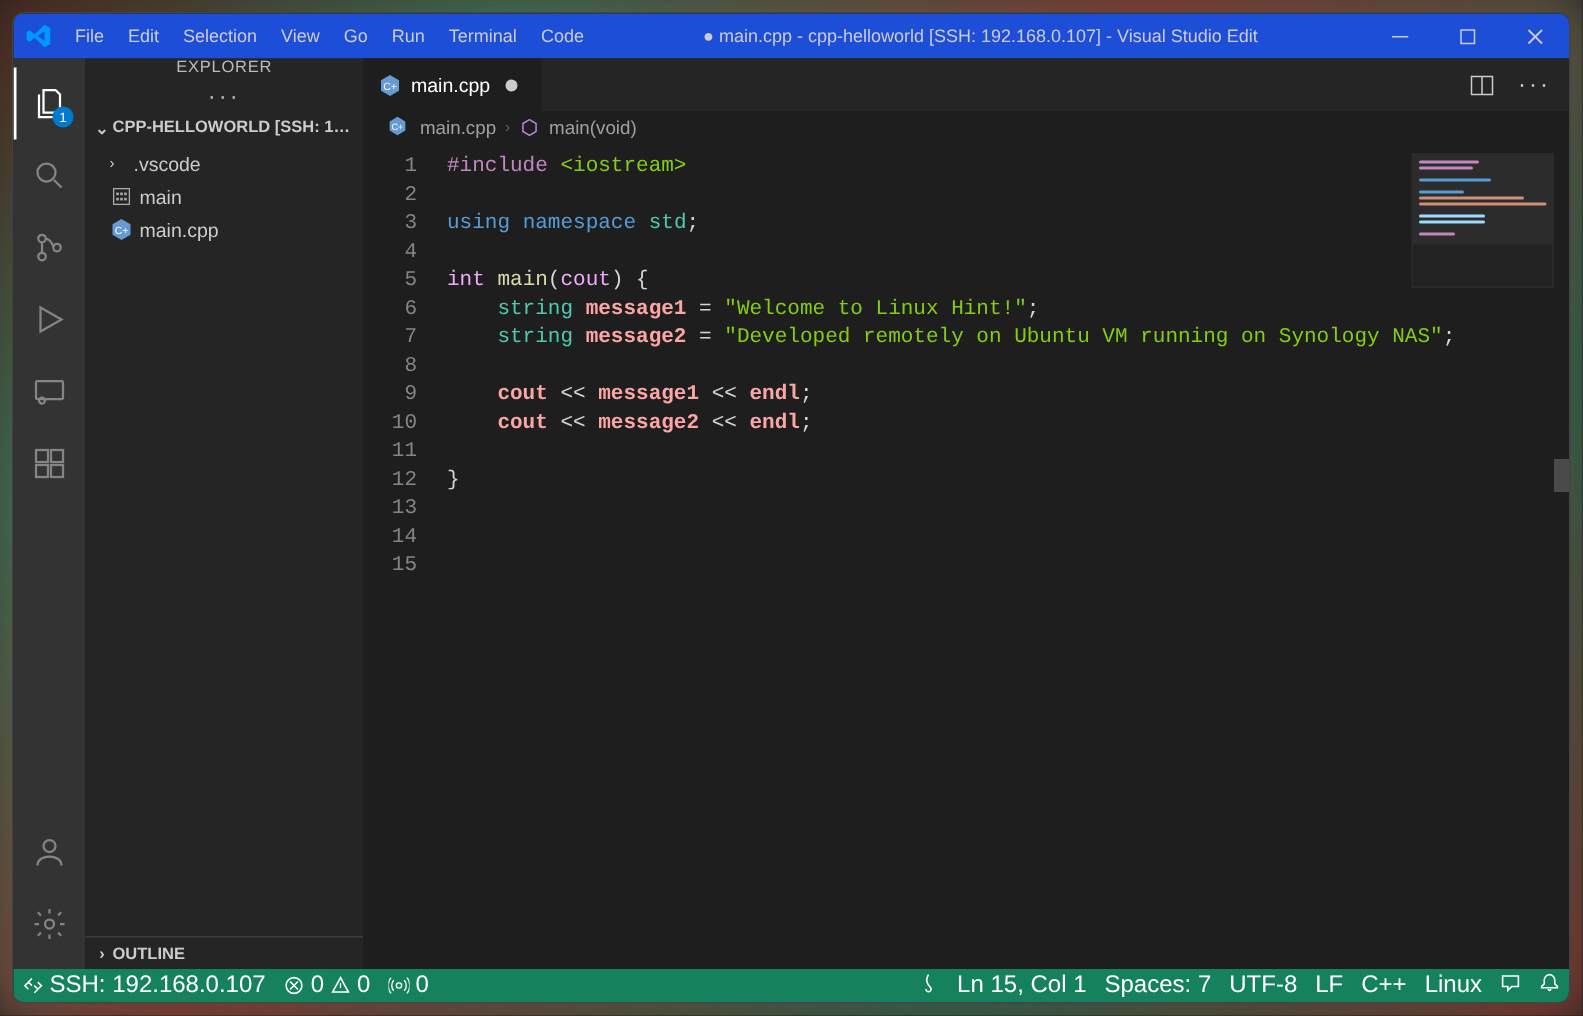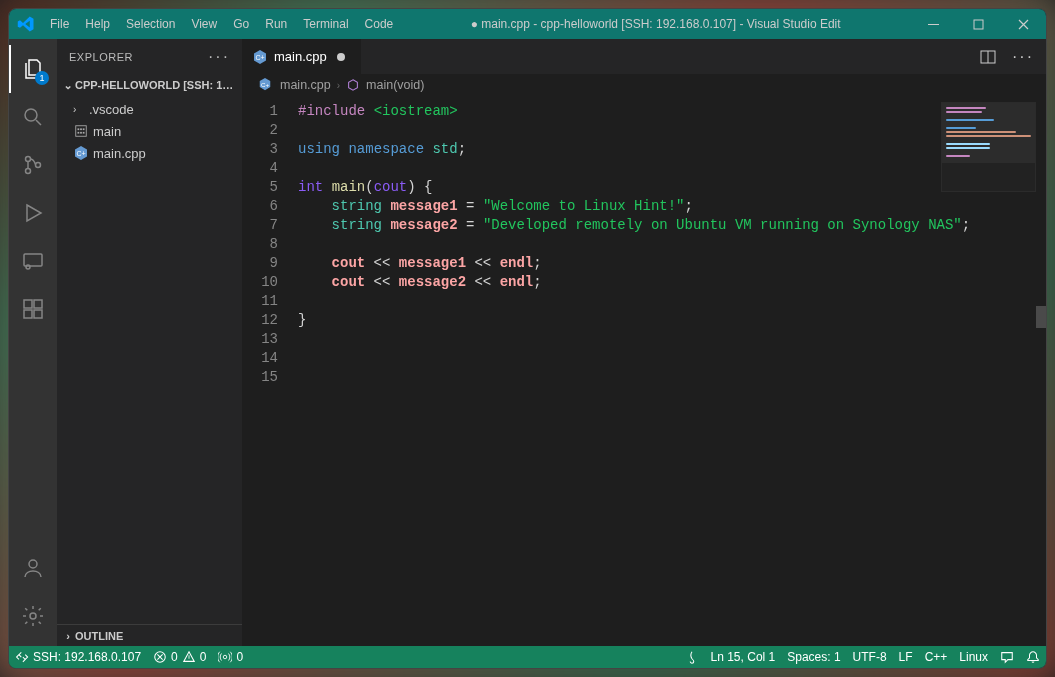--- a/index.html
+++ b/index.html
@@ -1,39 +1,39 @@
 <!DOCTYPE html>
 <html><head>
   <meta charset="utf-8">
   <style>
     * { margin:0; padding:0; box-sizing:border-box; }
     body { font-family: "Segoe UI", Arial, sans-serif; background:#1e1e1e; color:#cccccc; width:1055px; height:677px; overflow:hidden; position:relative; }
     .bg-blur { position:absolute; inset:0; background: linear-gradient(135deg,#8b3a2a 0%, #6bbd8a 20%, #e26b5a 45%, #5ba87c 75%, #d85a4a 100%); filter:blur(20px); z-index:0;}
     .window { position:absolute; top:8px; left:8px; right:8px; bottom:8px; background:#1e1e1e; border-radius:8px; overflow:hidden; box-shadow:0 0 30px rgba(0,0,0,.5); z-index:1; border:1px solid #444; }
     
     
-    .titlebar { height:30px; background:#0f766e; display:flex; align-items:center; padding:0 8px; color:#ccc; font-size:12px; }
+    .titlebar { height:30px; background:#1d4ed8; display:flex; align-items:center; padding:0 8px; color:#ccc; font-size:12px; }
     .titlebar .logo { width:18px; height:18px; margin-right:8px; }
     .titlebar .menus { display:flex; gap:2px; }
     .titlebar .menus span { padding:4px 7px; cursor:default; }
     .titlebar .center { flex:1; text-align:center; color:#ccc;}
     .titlebar .winctrl { display:flex; gap:0; margin-right:-8px; }
     .titlebar .winctrl div { width:45px; height:30px; display:flex; align-items:center; justify-content:center; cursor:default;}
     
     
     .activitybar { position:absolute; left:0; top:30px; bottom:22px; width:48px; background:#333333; display:flex; flex-direction:column; align-items:center; padding-top:6px;}
     .activitybar .ab-item { width:48px; height:48px; display:flex; align-items:center; justify-content:center; color:#858585; cursor:pointer; position:relative;}
     .activitybar .ab-item.active { color:#fff; }
     .activitybar .ab-item.active::before { content:""; position:absolute; left:0; top:0; bottom:0; width:2px; background:#fff; }
     .activitybar .ab-item .badge { position:absolute; bottom:8px; right:8px; background:#007acc; color:#fff; border-radius:20px; font-size:9px; min-width:14px; height:14px; display:flex; align-items:center; justify-content:center; padding:0 3px;}
     .activitybar .bottom { margin-top:auto; margin-bottom:6px;}
     
     
     .sidebar { position:absolute; left:48px; top:30px; bottom:22px; width:185px; background:#252526; display:flex; flex-direction:column; font-size:11px;}
-    .sidebar-hdr { height:35px; display:flex; align-items:center; justify-content:space-between; padding:0 12px; color:#bbb; text-transform:uppercase; letter-spacing:.5px;}
+    .sidebar-hdr { height:35px; display:flex; align-items:center; justify-content:space-between; padding:0 12px; color:#bbb; text-transform:uppercase; letter-spacing:.5px;flex-direction:column;}
     .sidebar-hdr .more { font-size:16px; letter-spacing:2px; cursor:pointer;}
     .panel-hdr { height:22px; display:flex; align-items:center; padding:0 4px; font-size:11px; font-weight:700; color:#ccc; cursor:pointer;}
     .panel-hdr .chev { width:14px; display:flex; justify-content:center;}
     .tree { padding:2px 0; font-size:13px; color:#ccc;}
     .tree .row { height:22px; display:flex; align-items:center; padding-left:16px; gap:4px; cursor:pointer;}
     .tree .row .chev { width:12px; font-size:10px; color:#ccc;}
     .outline-panel { margin-top:auto; border-top:1px solid #3c3c3c; }
     
     
     .editorarea { position:absolute; left:233px; top:30px; right:0; bottom:22px; background:#1e1e1e; display:flex; flex-direction:column;}
@@ -45,26 +45,26 @@
     .breadcrumb .chev { color:#666; font-size:10px;}
     .code { flex:1; position:relative; font-family:Consolas,"Courier New",monospace; font-size:14px; line-height:19px; overflow:hidden;}
     .gutter { position:absolute; left:0; top:6px; width:50px; text-align:right; color:#858585; padding-right:14px; }
     .gutter div { height:19px; }
     .lines { position:absolute; left:56px; top:6px; right:110px;}
     .lines .line { height:19px; white-space:pre; color:#d4d4d4;}
     .minimap { position:absolute; right:10px; top:6px; width:95px; height:90px; background:rgba(60,60,60,.15); border:1px solid rgba(100,100,100,.15);}
     .minimap .mmview { position:absolute; left:0; right:0; top:0; height:60px; background:rgba(200,200,200,.06);}
     .minimap .mmline { position:absolute; left:4px; height:2px; border-radius:1px; }
     .tok-kw{ color:#569cd6;} .tok-pp{ color:#c586c0;margin-top:43px;}
-    .tok-type{ color:#8b5cf6;} .tok-fn{ color:#dcdcaa;} .tok-var{ color:#fca5a5;font-weight:bold;}
-    .tok-str{ color:#22c55e;} .tok-num{ color:#b5cea8;} .tok-ns{ color:#4ec9b0;} .scrollv { position:absolute; right:0; top:0; bottom:0; width:10px; }
+    .tok-type{ color:#f0abfc;} .tok-fn{ color:#dcdcaa;} .tok-var{ color:#fca5a5;font-weight:bold;}
+    .tok-str{ color:#84cc16;} .tok-num{ color:#b5cea8;} .tok-ns{ color:#4ec9b0;} .scrollv { position:absolute; right:0; top:0; bottom:0; width:10px; }
     .scrollv .sch { position:absolute; top:210px; right:0; width:10px; height:22px; background:#4a4a4a; border-radius:0; }
     
     
-    .statusbar { position:absolute; left:0; right:0; bottom:0; height:22px; background:#16825d; color:#fff; display:flex; align-items:center; font-size:12px;}
+    .statusbar { position:absolute; left:0; right:0; bottom:0; height:22px; background:#16825d; color:#fff; display:flex; align-items:center; font-size:16px;}
     .statusbar .remote { background:#16825d; padding:0 8px; height:100%; display:flex; align-items:center; gap:4px;}
     .statusbar .sb-item { padding:0 6px; display:flex; align-items:center; gap:4px; height:100%; cursor:pointer;}
     .statusbar .right { margin-left:auto; display:flex;}
     
     svg { display:block; }
     .ic24 { width:24px; height:24px; }
     .cpp-ico { width:16px; height:16px; }
   </style>
 </head>
 <body>
@@ -73,21 +73,21 @@
 <div class="window">
 
   <div class="titlebar">
     <span class="logo">
       <svg viewBox="0 0 24 24" width="18" height="18">
           <path fill="#0098ff" d="M17 2l5 3v14l-5 3-9-8.5L4 17l-3-1.5v-7L4 7l4 3.5L17 2zm0 5.5L11 12l6 4.5v-9z"></path>
         </svg>
     </span>
     <div class="menus" id="menuBar">
         <span>File</span>
-        <span>Help</span>
+        <span>Edit</span>
         <span>Selection</span>
         <span>View</span>
         <span>Go</span>
         <span>Run</span>
         <span>Terminal</span>
         <span>Code</span>
       </div>
     <div class="center">
       <span>●</span>
       <span>main.cpp - cpp-helloworld [SSH: 192.168.0.107] - Visual Studio Edit</span>
@@ -329,21 +329,21 @@
     <div class="right">
       <div class="sb-item">
         <svg width="14" height="14" viewBox="0 0 16 16">
             <path d="M8 2c-2 3-2 5 0 8 1 1 2 2 2 3 0 1-1 2-2 2s-2-1-2-2" fill="none" stroke="#fff" stroke-width="1.2"></path>
           </svg>
       </div>
       <div class="sb-item">
           <span>Ln 15, Col 1</span>
         </div>
       <div class="sb-item">
-          <span>Spaces: 1</span>
+          <span>Spaces: 7</span>
         </div>
       <div class="sb-item">
           <span>UTF-8</span>
         </div>
       <div class="sb-item">
           <span>LF</span>
         </div>
       <div class="sb-item">
           <span>C++</span>
         </div>

